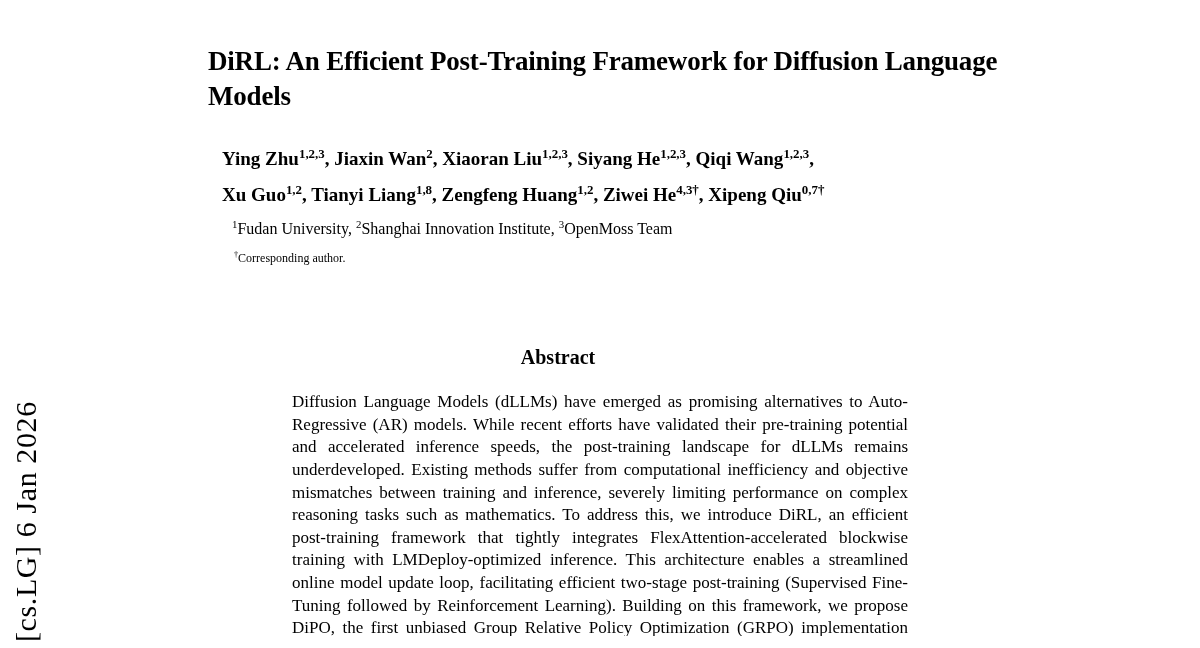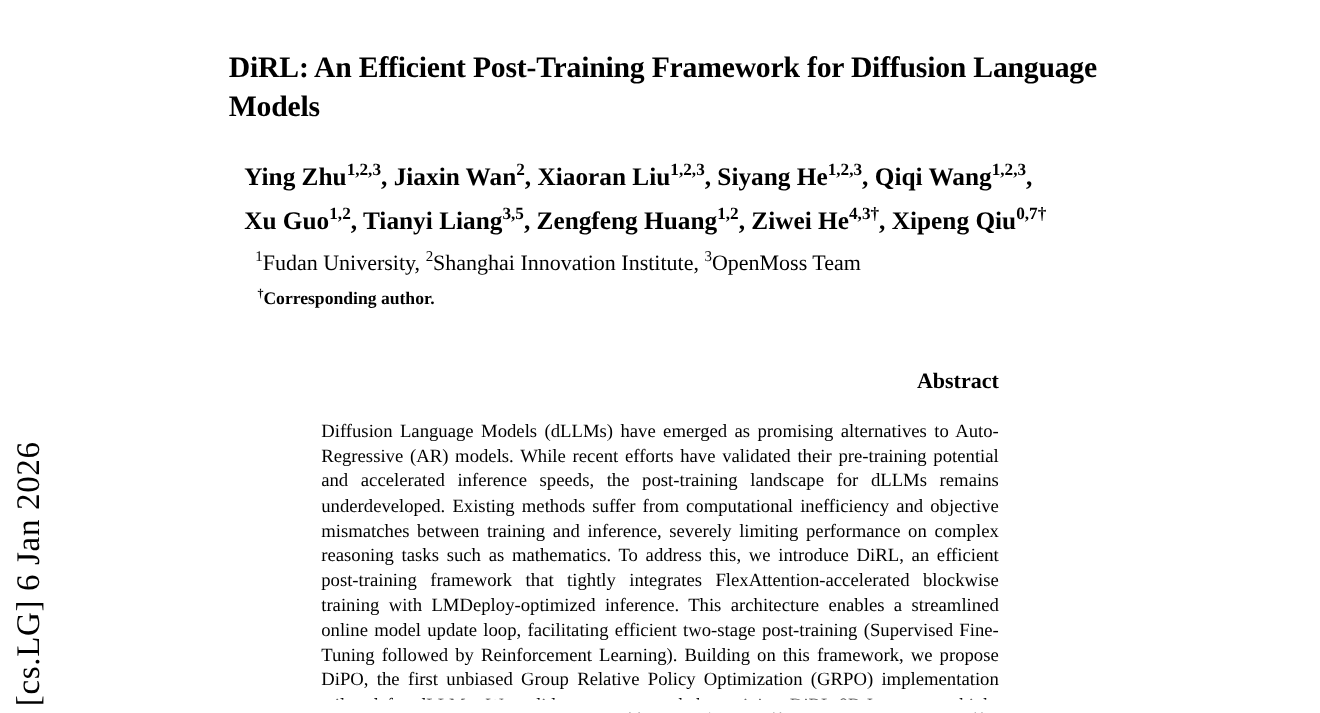--- a/index.html
+++ b/index.html
@@ -53,57 +53,56 @@
     letter-spacing: -0.2px;
     margin: 44px 0 0 0;
     width: 790px;
   }
 
   .authors {
     margin-top: 36px;
     padding-left: 14px;
   }
   .authors .line {
-    font-size: 23px;
+    font-size: 19px;
     font-weight: bold;
     line-height: 1.0;
     margin-bottom: 17px;
     white-space: nowrap;
   }
   .affil {
-    font-size: 20px;
+    font-size: 16px;
     line-height: 1.0;
     margin-bottom: 15px;
     padding-left: 10px;
     white-space: nowrap;
   }
   .corresp {
-    font-size: 16px;
+    font-size: 12px;
     line-height: 1.0;
     padding-left: 12px;
     white-space: nowrap;
-    font-weight: bold;
   }
 
   sup {
     font-size: 0.68em;
     vertical-align: super;
     line-height: 0;
   }
   .pre-sup {
     font-size: 0.68em;
     vertical-align: super;
     line-height: 0;
   }
 
   .abstract-heading {
-    text-align: right;
+    text-align: center;
     font-size: 20px;
     font-weight: bold;
-    margin-top: 56px;
+    margin-top: 82px;
     width: 700px;
   }
 
   .abstract-body {
     width: 640px;
     margin: 22px 0 0 72px;
     font-size: 17px;
     line-height: 1.33;
     text-align: justify;
     text-justify: inter-word;
@@ -128,21 +127,21 @@
 <div class="arxiv-stamp">
   <div class="vtext">[cs.LG]  6 Jan 2026</div>
 </div>
 
 <div class="page">
 
   <h1 class="title">DiRL: An Efficient Post-Training Framework for Diffusion Language Models</h1>
 
   <div class="authors">
     <div class="line">Ying Zhu<sup>1,2,3</sup>, Jiaxin Wan<sup>2</sup>, Xiaoran Liu<sup>1,2,3</sup>, Siyang He<sup>1,2,3</sup>, Qiqi Wang<sup>1,2,3</sup>,</div>
-    <div class="line">Xu Guo<sup>1,2</sup>, Tianyi Liang<sup>3,5</sup>, Zengfeng Huang<sup>1,2</sup>, Ziwei He<sup>4,3†</sup>, Xipeng Qiu<sup>0,7†</sup></div>
+    <div class="line">Xu Guo<sup>1,2</sup>, Tianyi Liang<sup>1,8</sup>, Zengfeng Huang<sup>1,2</sup>, Ziwei He<sup>4,3†</sup>, Xipeng Qiu<sup>0,7†</sup></div>
     <div class="affil"><span class="pre-sup">1</span>Fudan University, <span class="pre-sup">2</span>Shanghai Innovation Institute, <span class="pre-sup">3</span>OpenMoss Team</div>
     <div class="corresp"><span class="pre-sup">†</span>Corresponding author.</div>
   </div>
 
   <div class="abstract-heading">Abstract</div>
 
   <div class="abstract-body">
     <p>Diffusion Language Models (dLLMs) have emerged as promising alternatives to Auto-Regressive (AR) models. While recent efforts have validated their pre-training potential and accelerated inference speeds, the post-training landscape for dLLMs remains underdeveloped. Existing methods suffer from computational inefficiency and objective mismatches between training and inference, severely limiting performance on complex reasoning tasks such as mathematics. To address this, we introduce DiRL, an efficient post-training framework that tightly integrates FlexAttention-accelerated blockwise training with LMDeploy-optimized inference. This architecture enables a streamlined online model update loop, facilitating efficient two-stage post-training (Supervised Fine-Tuning followed by Reinforcement Learning). Building on this framework, we propose DiPO, the first unbiased Group Relative Policy Optimization (GRPO) implementation tailored for dLLMs. We validate our approach by training DiRL-8B-Instruct on high-quality math data. Our</p>
   </div>
 

